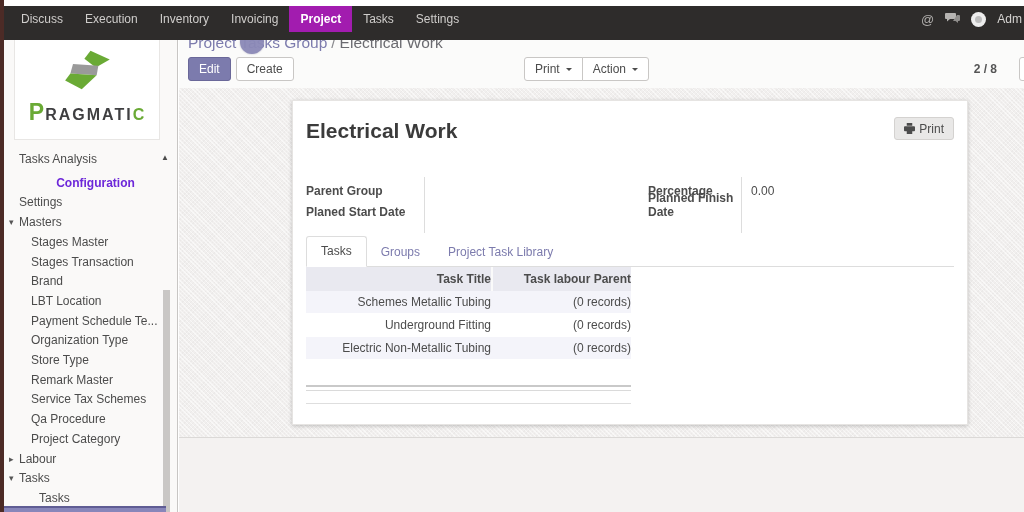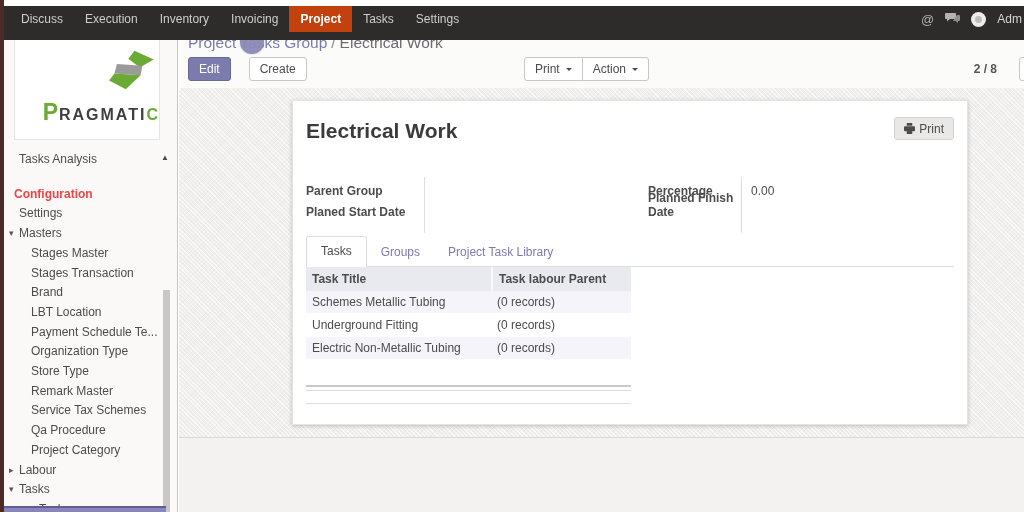--- a/index.html
+++ b/index.html
@@ -5,54 +5,54 @@
   * { margin:0; padding:0; box-sizing:border-box; }
   html,body { width:1024px; height:512px; }
   body {
     position:relative; overflow:hidden; background:#fff;
     font-family:"Liberation Sans", sans-serif; color:#4c4c4c;
   }
   
   .topbar { position:absolute; left:0; top:0; width:1024px; height:34px; background:#2e2c2b; z-index:20;margin-top:6px; }
   .topbar-menu { position:absolute; left:10px; top:0; height:26px; display:flex; }
   .tb-item { color:#cfcdcb; font-size:12px; line-height:26px; padding:0 11px; white-space:nowrap; cursor:pointer; }
-  .tb-item.active { background:#c2410c; color:#fff; font-weight:bold; }
+  .tb-item.active { background:#a21caf; color:#fff; font-weight:bold; }
   .tb-right { position:absolute; right:0; top:0; height:26px; display:flex; align-items:center; gap:11px; padding-right:2px; color:#b9b7b5; }
   .at-icon { font-size:13px; color:#b0aeac; }
   .avatar { width:15px; height:15px; border-radius:50%; background:#ededed; position:relative; }
   .avatar::after { content:""; position:absolute; left:4px; top:4px; width:7px; height:7px; border-radius:50%; background:#bdbdbd; }
   .user-label { font-size:12px; color:#d6d4d2; }
   
   .edge-stripe { position:absolute; left:0; top:0; width:4px; height:512px; background:#4c2b26; z-index:30; }
   
   .sidebar { position:absolute; left:4px; top:26px; width:174px; bottom:0; background:#faf9f8; border-right:1px solid #c8c6c4; z-index:10; }
-  .logo-card { position:absolute; left:10px; top:10px; width:146px; height:104px; background:#fff; border:1px solid #e8e6e4; text-align:right; }
+  .logo-card { position:absolute; left:10px; top:10px; width:146px; height:104px; background:#fff; border:1px solid #e8e6e4; text-align:center; }
   .logo-mark { margin-top:10px; }
   .logo-text { font-weight:bold; letter-spacing:1px; margin-top:2px; white-space:nowrap; }
   .logo-text .lg-first { color:#6aaa35; font-size:23px; }
   .logo-text .lg-mid { color:#3f3f41; font-size:16px; letter-spacing:2px; }
   .logo-text .lg-last { color:#6aaa35; font-size:16px; }
   .sidebar-menu { position:absolute; left:0; top:124px; right:0; }
   .sb-item { position:relative; line-height:19.7px; font-size:12px; color:#4c4c4c; white-space:nowrap; overflow:hidden; cursor:pointer; }
   .sb-item.lvl0 { padding-left:15px; }
   .sb-item.lvl1 { padding-left:27px; }
   .sb-item.lvl2 { padding-left:35px; }
-  .sb-item.section { padding-left:10px; color:#ef4444; font-weight:bold; margin-top:15px; cursor:default; }
+  .sb-item.section { padding-left:10px; color:#6d28d9; font-weight:bold; margin-top:4px; cursor:default;text-align:center; }
   .sb-arrow { position:absolute; left:5px; top:0; font-size:9px; color:#555; }
   .scroll-up { position:absolute; right:8px; top:127px; font-size:8px; color:#4c4c4c; }
   .sb-scrollbar { position:absolute; right:7px; top:264px; bottom:0; width:7px; background:#c9c7c5; }
   .sb-selected-sliver { position:absolute; left:0; right:11px; bottom:0; height:6px; background:#8886ba; border-top:2px solid #5f5d94; }
   
   .content { position:absolute; left:179px; top:26px; width:845px; bottom:0; background:#fbfbfa; }
   .control-panel { position:absolute; left:0; top:0; right:0; height:62px; }
   .breadcrumb { position:absolute; left:9px; top:8px; font-size:15.5px; white-space:nowrap; }
   .bc-link { color:#7c7bad; cursor:pointer; }
   .bc-sep { color:#8a8a8e; padding:0 4px; }
   .bc-current { color:#6b6b70; }
-  .cp-buttons { position:absolute; left:9px; top:31px; display:flex; gap:18px; }
+  .cp-buttons { position:absolute; left:9px; top:31px; display:flex; gap:5px; }
   .btn { height:24px; padding:0 10px; font-size:12px; border-radius:3px; border:1px solid #c9c7c5;
          background:#fff; color:#4c4c4c; display:inline-flex; align-items:center; cursor:pointer; }
   .btn-primary { background:#7c7bad; border-color:#6a6899; color:#fff; }
   .btn-group { position:absolute; left:345px; top:31px; display:flex; }
   .btn-group .btn:first-child { border-radius:3px 0 0 3px; }
   .btn-group .btn:last-child { border-radius:0 3px 3px 0; margin-left:-1px; }
   .caret { display:inline-block; width:0; height:0; border:3px solid transparent; border-top-color:#4c4c4c; margin-left:6px; transform:translateY(2px); }
   .pager-text { position:absolute; right:27px; top:36px; font-size:12px; font-weight:bold; color:#555; }
   .pager-btn-partial { position:absolute; left:840px; top:31px; width:30px; height:24px; background:#fff; border:1px solid #c9c7c5; border-radius:3px; }
   .touch-cursor { position:absolute; left:61px; top:4px; width:24px; height:24px; background:#8b89b7;
@@ -79,21 +79,21 @@
   .fvalue { font-size:12px; color:#4c4c4c; padding-left:10px; }
   .fsep { position:absolute; top:0; bottom:-8px; width:1px; background:#ddd; }
   .fgroup.left .fsep { left:118px; }
   .fgroup.right .fsep { left:115px; }
   .notebook { position:absolute; left:13px; right:13px; top:137px; height:29px; border-bottom:1px solid #ddd;
               display:flex; align-items:flex-end; }
   .tab { font-size:12px; color:#7c7bad; padding:7px 14px 8px; margin-bottom:-1px; cursor:pointer; white-space:nowrap; }
   .tab.active { background:#fff; border:1px solid #ddd; border-bottom:1px solid #fff; border-radius:3px 3px 0 0; color:#4c4c4c; }
   .ttable { position:absolute; left:13px; top:166px; width:325px; font-size:12px; }
   .thead { display:flex; background:#e9e9f0; height:24px; align-items:center; font-weight:bold; }
-  .cell { overflow:hidden; white-space:nowrap; }
+  .cell { overflow:hidden; white-space:nowrap;text-align:right; }
   .cell.c0 { width:185px; padding-left:6px; }
   .cell.c1 { flex:1; padding-left:6px; }
   .thead .cell + .cell { border-left:2px solid #fafafa; align-self:stretch; line-height:24px; }
   .trow { display:flex; height:23px; align-items:center; border-bottom:1px solid #fff; cursor:pointer; }
   .trow.striped { background:#f4f4fa; }
   .dline { position:absolute; left:13px; width:325px; }
   .dline.d1 { top:284px; height:2px; background:#c9c9c9; }
   .dline.d2 { top:289px; height:1px; background:#dadada; }
   .dline.d3 { top:302px; height:1px; background:#dedede; }
 </style>

